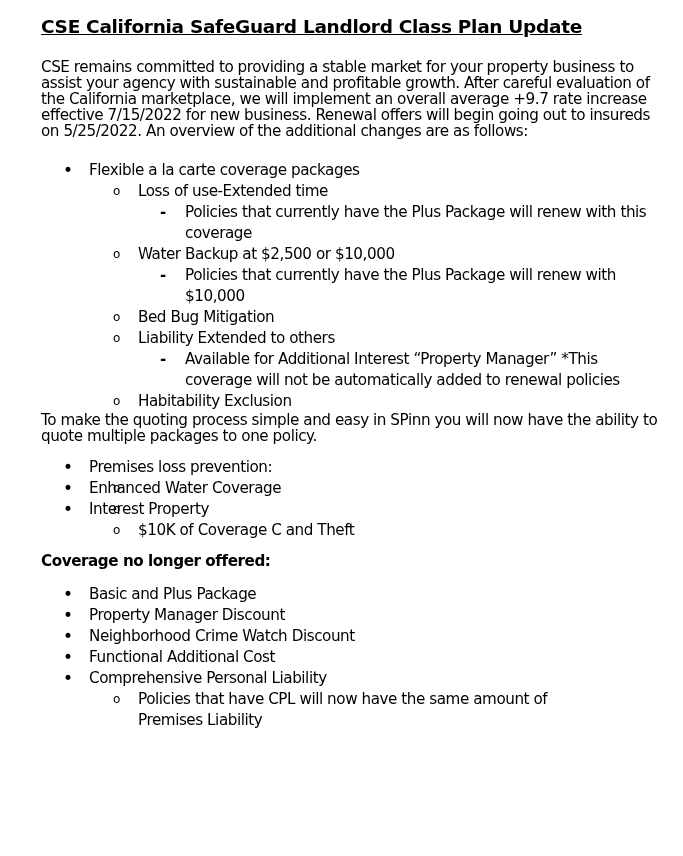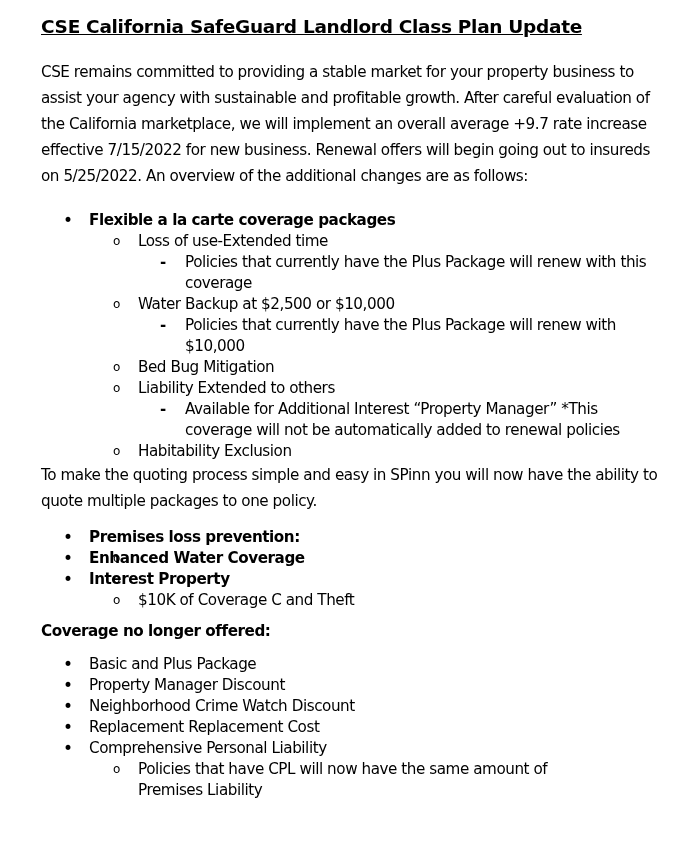--- a/index.html
+++ b/index.html
@@ -8,30 +8,30 @@
     font-family: "DejaVu Sans", sans-serif;
     color: #000;
     font-size: 15.2px;
     letter-spacing: -0.45px;
   }
   .page { position: relative; padding: 14px 0 0 41px; }
   .title {
     font-weight: bold; font-size: 18.5px; text-decoration: underline;
     margin: 0 0 19px 0; line-height: 26px; letter-spacing: -0.3px;
   }
-  p.para { margin: 0; line-height: 26px; width: 630px; }
+  p.para { margin: 0; line-height: 16px; width: 630px; }
   ul { list-style: none; margin: 0; padding: 0; }
   .l1 { position: relative; padding-left: 48px; line-height: 21px; }
   .l2 { position: relative; padding-left: 97px; line-height: 21px; }
   .l3 { position: relative; padding-left: 144px; line-height: 21px; width: 470px; }
   .bul { position: absolute; top: 0; font-size: 15px; }
   .l1 .bul { left: 22px; font-size: 17px; }
   .l2 .bul { left: 72px; font-size: 12px; }
   .l3 .bul { left: 119px; font-weight: bold; }
-  .bold { font-weight: bold; margin-top: 32px; }
+  .bold { font-weight: normal; margin-top: 32px; }
   .l3 .txt { display: block; }
   .gap-sec1 { margin-top: 21px; }
   .gap-para2 { margin-top: 12px; }
   .gap-list2 { margin-top: 13px; }
   .gap-h2 { margin-top: 10px; }
   .h2 { font-weight: bold; line-height: 20px; }
   .gap-list3 { margin-top: 13px; }
 </style>
 </head>
 <body>
@@ -117,21 +117,21 @@
     <li class="l1">
       <span class="bul">•</span>
       <span>Property Manager Discount</span>
     </li>
     <li class="l1">
       <span class="bul">•</span>
       <span>Neighborhood Crime Watch Discount</span>
     </li>
     <li class="l1">
       <span class="bul">•</span>
-      <span>Replacement Replacement Cost</span>
+      <span>Functional Additional Cost</span>
     </li>
     <li class="l1">
       <span class="bul">•</span>
       <span>Comprehensive Personal Liability</span>
     </li>
     <li class="l2" style="width:470px;">
       <span class="bul">o</span>
       <span>Policies that have CPL will now have the same amount of Premises Liability</span>
     </li>
   </ul>

